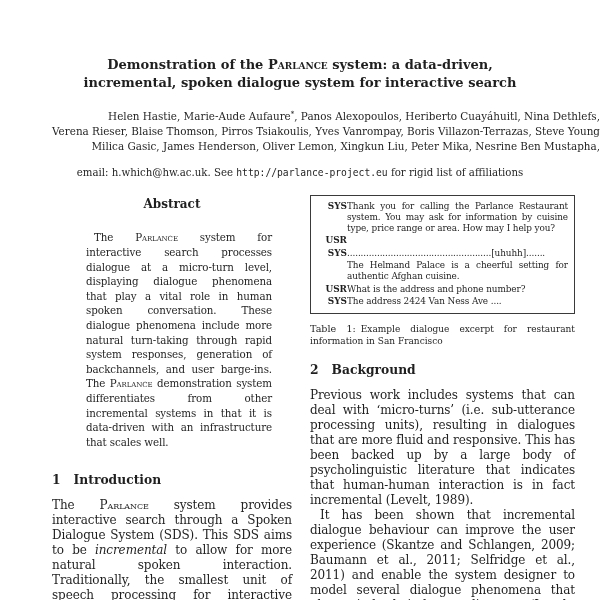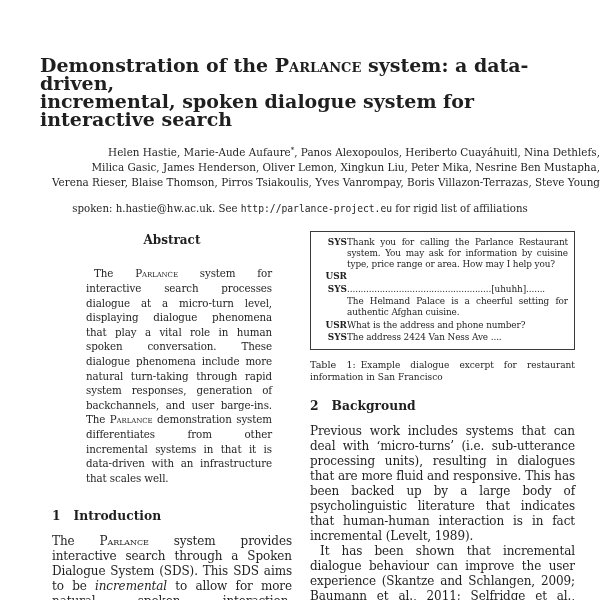--- a/index.html
+++ b/index.html
@@ -15,22 +15,23 @@
     overflow: hidden;
     box-sizing: border-box;
     padding-top: 56px;
   }
   .sc { font-variant: small-caps; }
   .it { font-style: italic; }
   .mono { font-family: "DejaVu Sans Mono", monospace; font-size: 0.95em; }
 
   
   .title {
+    text-align: center;
     font-weight: bold;
-    font-size: 19px;
+    font-size: 13px;
     line-height: 18px;
     margin: 0 40px;
   }
   .authors {
     text-align: right;
     font-size: 10.4px;
     line-height: 15px;
     margin-top: 15px;
     white-space: nowrap;
     padding-left: 12px;
@@ -115,26 +116,26 @@
 
 <div class="page">
 
   <div class="title">
     <div><span>Demonstration of the </span><span class="sc">Parlance</span><span> system: a data-driven,</span></div>
     <div>incremental, spoken dialogue system for interactive search</div>
   </div>
 
   <div class="authors">
     <div><span>Helen Hastie, Marie-Aude Aufaure</span><sup>*</sup><span>, Panos Alexopoulos, Heriberto Cuayáhuitl, Nina Dethlefs,</span></div>
+    <div>Verena Rieser, Blaise Thomson, Pirros Tsiakoulis, Yves Vanrompay, Boris Villazon-Terrazas, Steve Young</div>
     <div>Milica Gasic, James Henderson, Oliver Lemon, Xingkun Liu, Peter Mika, Nesrine Ben Mustapha,</div>
-    <div>Verena Rieser, Blaise Thomson, Pirros Tsiakoulis, Yves Vanrompay, Boris Villazon-Terrazas, Steve Young</div>
   </div>
 
   <div class="email-line">
-    <span>spoken: h.hastie@hw.ac.uk. See </span><span class="mono">http://parlance-project.eu</span><span> for rigid list of affiliations</span>
+    <span>email: h.which@hw.ac.uk. See </span><span class="mono">http://parlance-project.eu</span><span> for rigid list of affiliations</span>
   </div>
 
   <div class="columns">
 
     <div class="col-left">
       <div class="abstract-heading">Abstract</div>
       <p class="abstract-body"><span>The </span><span class="sc">Parlance</span><span> system for interactive search processes dialogue at a micro-turn level, displaying dialogue phenomena that play a vital role in human spoken conversation.  These dialogue phenomena include more natural turn-taking through rapid system responses, generation of backchannels, and user barge-ins.  The </span><span class="sc">Parlance</span><span> demonstration system differentiates from other incremental systems in that it is data-driven with an infrastructure that scales well.</span></p>
 
       <h2 class="section-heading sec-1"><span class="sec-num">1</span><span>Introduction</span></h2>
 

